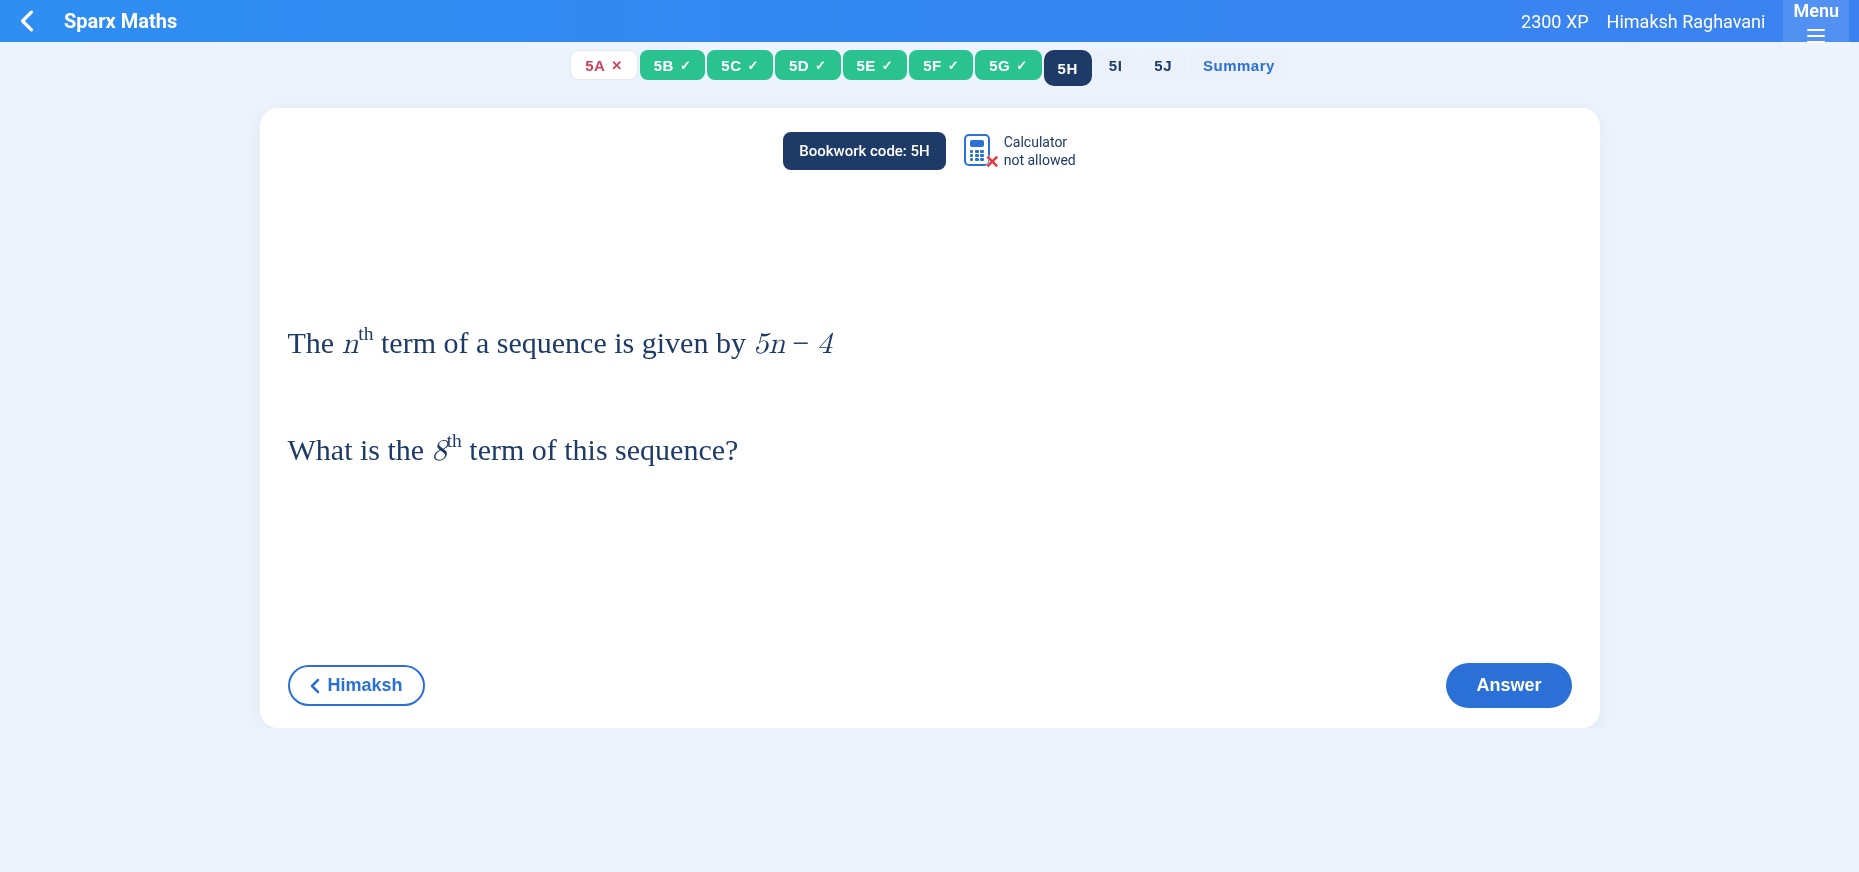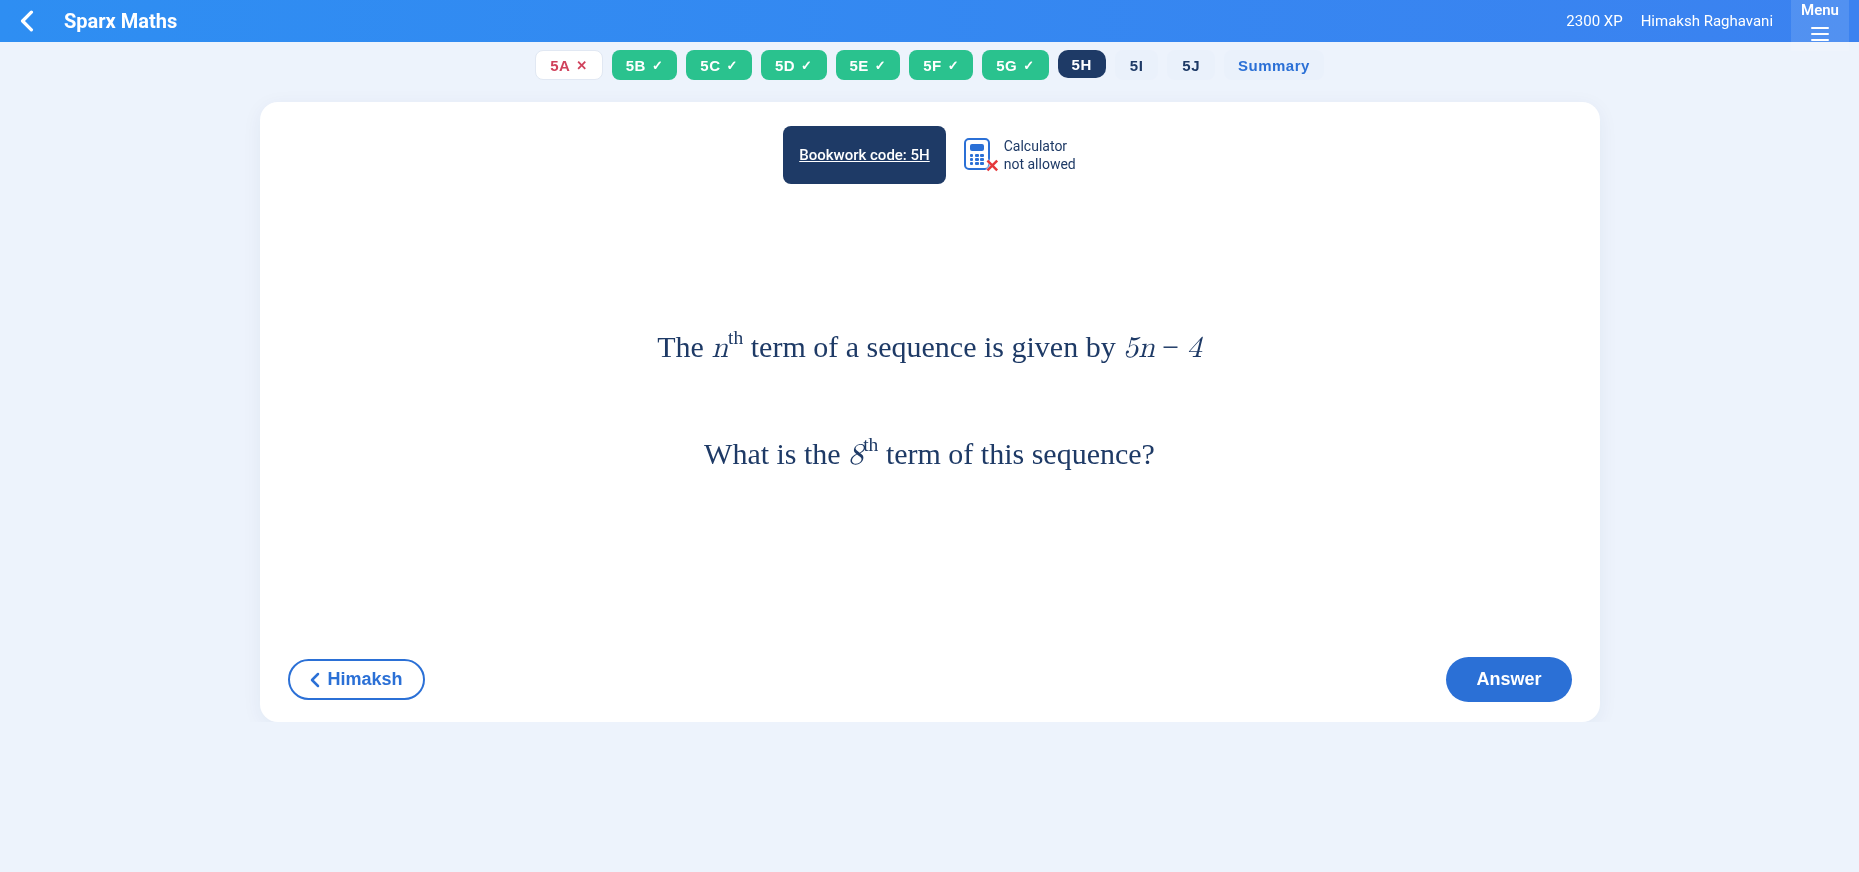--- a/index.html
+++ b/index.html
@@ -28,21 +28,21 @@
     }
     .logo {
       font-size: 20px;
       font-weight: 700;
       flex: 1;
     }
     .header-right {
       display: flex;
       align-items: center;
       gap: 18px;
-      font-size: 15px;
+      font-size: 18px;
     }
     .menu-block {
       display: flex;
       align-items: center;
       gap: 8px;
       font-weight: 600;
       cursor: pointer;
       background: rgba(255,255,255,0.12);
       padding: 10px 10px;
       margin: -10px -10px -10px 0;
@@ -56,21 +56,21 @@
     .hamburger span {
       width: 18px;
       height: 2px;
       background: white;
       border-radius: 2px;
     }
 
     .tabs-row {
       display: flex;
       justify-content: center;
-      gap: 9px;
+      gap: 2px;
       padding: 8px 0;
       margin-bottom: 14px;
     }
     .tab {
       height: 30px;
       padding: 0 14px;
       border-radius: 8px;
       font-size: 15px;
       font-weight: 700;
       display: flex;
@@ -85,21 +85,21 @@
       color: #d0425c;
       border: 1px solid #e1e8f3;
     }
     .tab.done {
       background: #2ac28e;
       color: white;
     }
     .tab.current {
       background: #1e3a66;
       color: white;
-      height: 28px;
+      height: 36px;
       border-radius: 10px;
     }
     .tab.pending {
       background: #eaf1fb;
       color: #1e3a66;
       border: 1px solid transparent;
     }
     .tab.summary {
       background: #eaf1fb;
       color: #2b70d6;
@@ -126,25 +126,24 @@
     .info-row {
       display: flex;
       justify-content: center;
       align-items: center;
       gap: 18px;
       margin-bottom: 40px;
     }
     .bookwork-badge {
       background: #1e3a66;
       color: white;
-      padding: 20px 16px;
+      padding: 10px 16px;
       border-radius: 8px;
       font-size: 15px;
       font-weight: 500;
-      text-decoration: underline;
     }
     .calc-block {
       display: flex;
       align-items: center;
       gap: 10px;
     }
     .calc-icon {
       position: relative;
       width: 30px;
       height: 34px;
@@ -190,21 +189,21 @@
     .calc-text {
       font-size: 14px;
       color: #1e3a66;
       line-height: 1.3;
     }
 
     .question-area {
       flex: 1;
       display: flex;
       flex-direction: column;
-      align-items: center;
+      align-items: flex-start;
       justify-content: center;
       gap: 70px;
       padding-bottom: 80px;
     }
     .q-line {
       font-size: 30px;
       color: #1e3a66;
       font-family: Georgia, 'Times New Roman', serif;
       text-align: center;
     }

